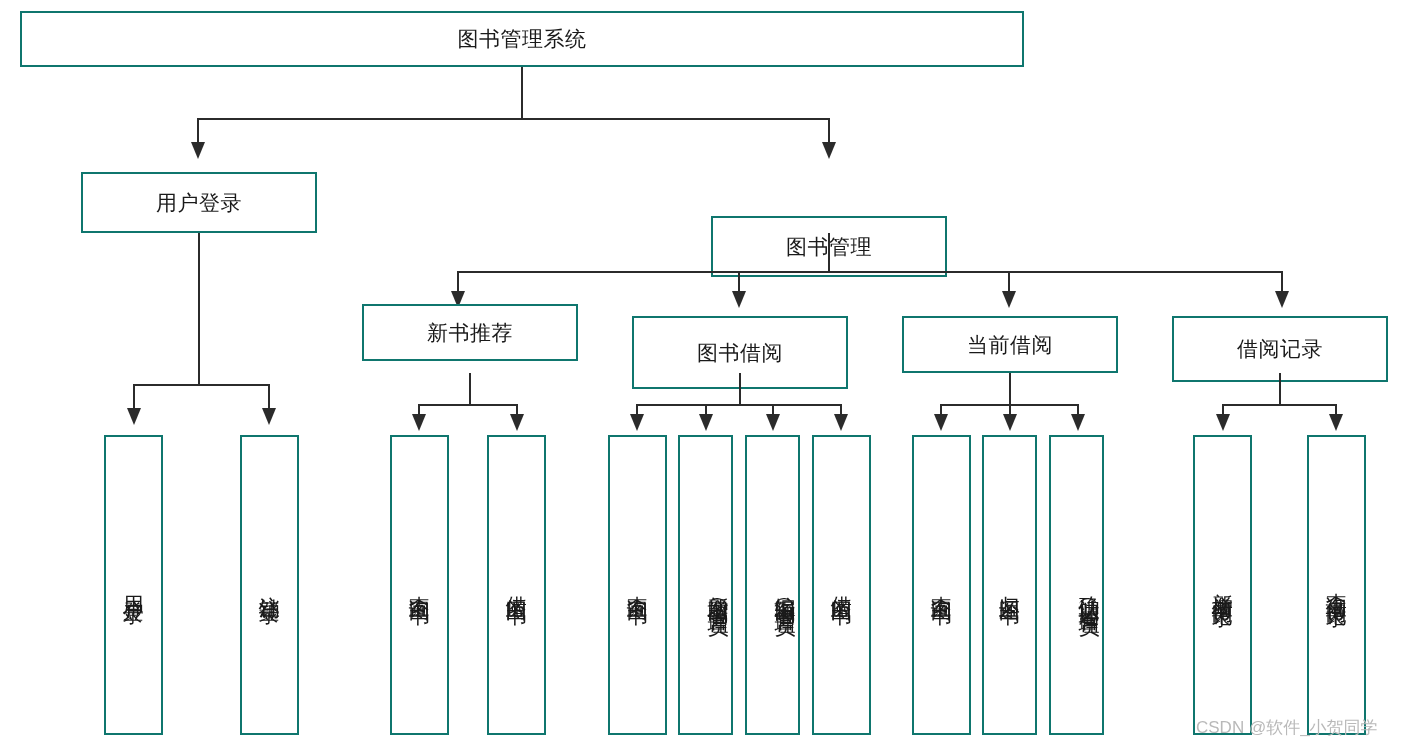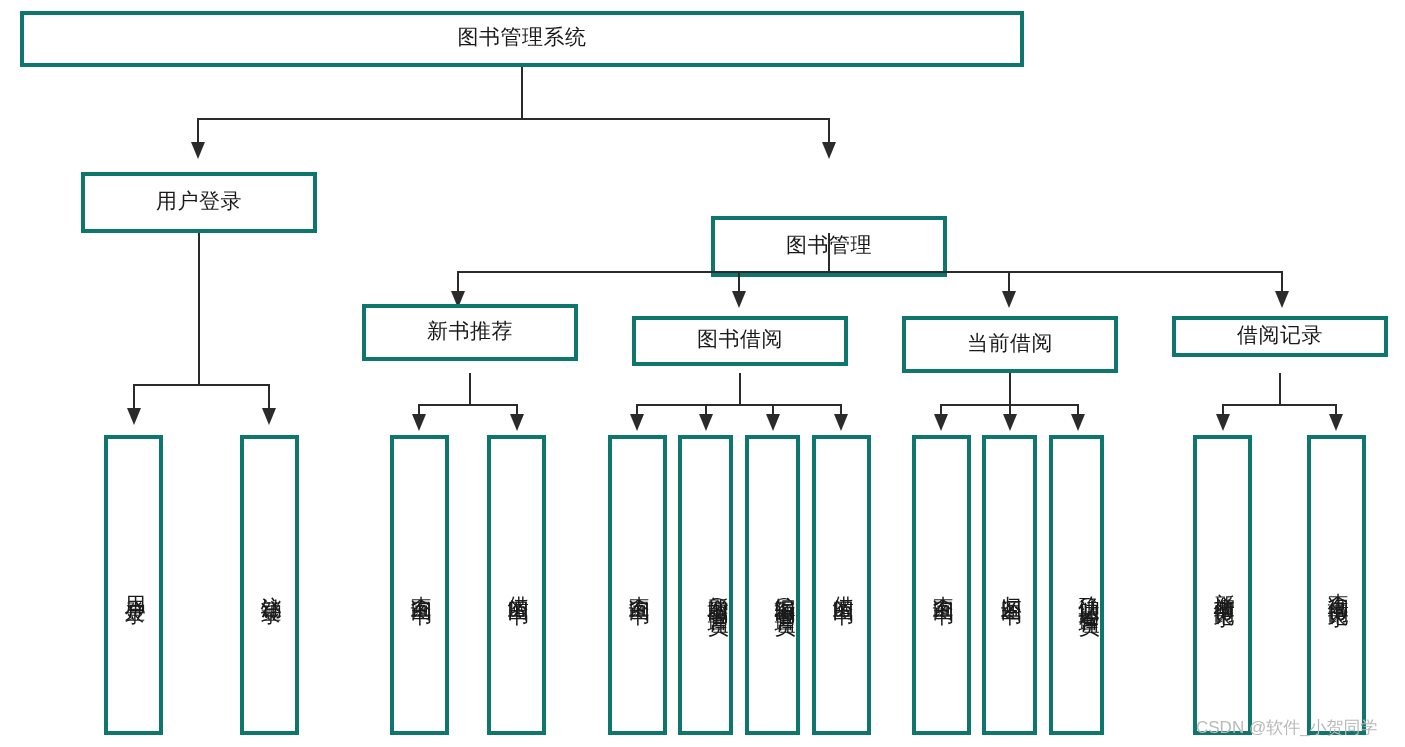--- a/index.html
+++ b/index.html
@@ -16,28 +16,27 @@
     width: 1405px;
     height: 747px;
     background: #ffffff;
     overflow: hidden;
   }
   
   .node {
     position: absolute;
     box-sizing: border-box;
     background: #ffffff;
-    border: 4px solid #0f766e;
+    border: 2px solid #0f766e;
     display: flex;
     align-items: center;
     justify-content: center;
     color: #1a1a1a;
     line-height: 1.22;
     text-align: center;
-    font-family: Liberation Mono, monospace;
   }
   .node.h {               
     font-size: 21px;
     letter-spacing: 0.5px;
   }
   .node.root {
     font-size: 21px;
   }
   
   .node.v {
@@ -126,27 +125,27 @@
   <div class="vline" style="left:738px; top:271px; height:24px;"></div>
   <div class="arrow" style="left:732px; top:291px;"></div>
   <div class="vline" style="left:1008px; top:271px; height:24px;"></div>
   <div class="arrow" style="left:1002px; top:291px;"></div>
   <div class="vline" style="left:1281px; top:271px; height:24px;"></div>
   <div class="arrow" style="left:1275px; top:291px;"></div>
 
   <div class="node h" style="left:362px; top:304px; width:216px; height:57px;">
     <span>新书推荐</span>
   </div>
-  <div class="node h" style="left:632px; top:316px; width:216px; height:50px;">
+  <div class="node h" style="left:632px; top:316px; width:216px; height:73px;">
     <span>图书借阅</span>
   </div>
   <div class="node h" style="left:902px; top:316px; width:216px; height:57px;align-items:center;">
     <span>当前借阅</span>
   </div>
-  <div class="node h" style="left:1172px; top:316px; width:216px; height:41px;">
+  <div class="node h" style="left:1172px; top:316px; width:216px; height:66px;">
     <span>借阅记录</span>
   </div>
 
   <div class="vline" style="left:469px; top:373px; height:32px;"></div>
   <div class="hline" style="left:419px; top:404px; width:98px;"></div>
   <div class="vline" style="left:418px; top:404px; height:14px;"></div>
   <div class="arrow" style="left:412px; top:414px;"></div>
   <div class="vline" style="left:516px; top:404px; height:14px;"></div>
   <div class="arrow" style="left:510px; top:414px;"></div>
 

